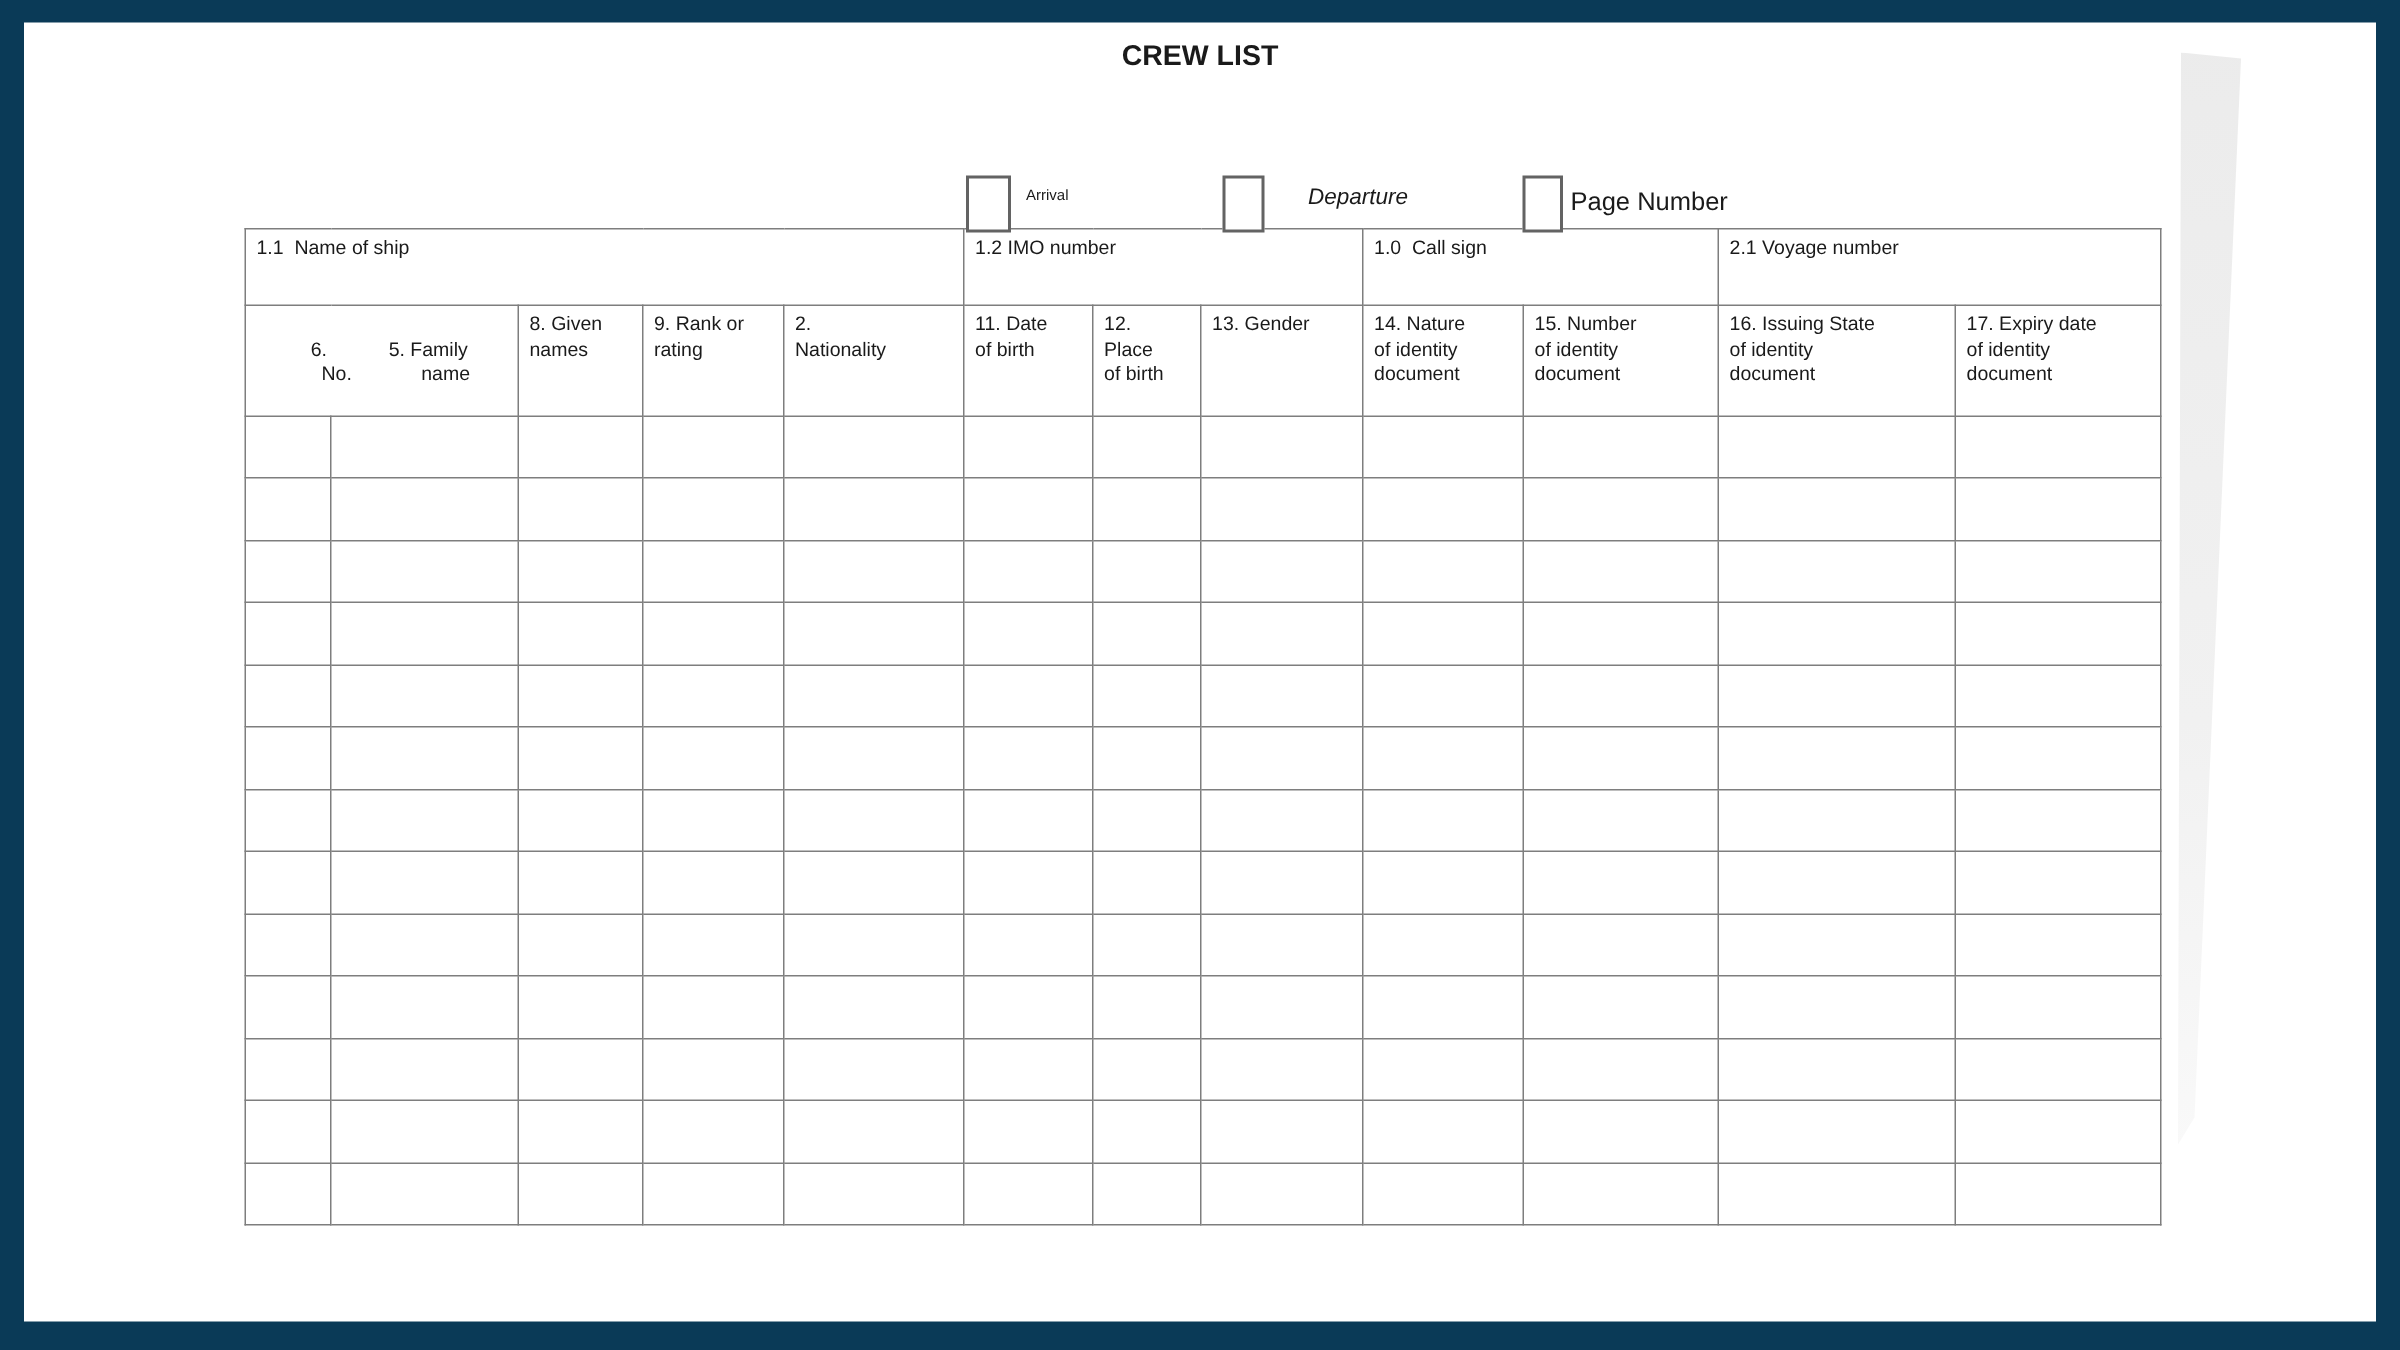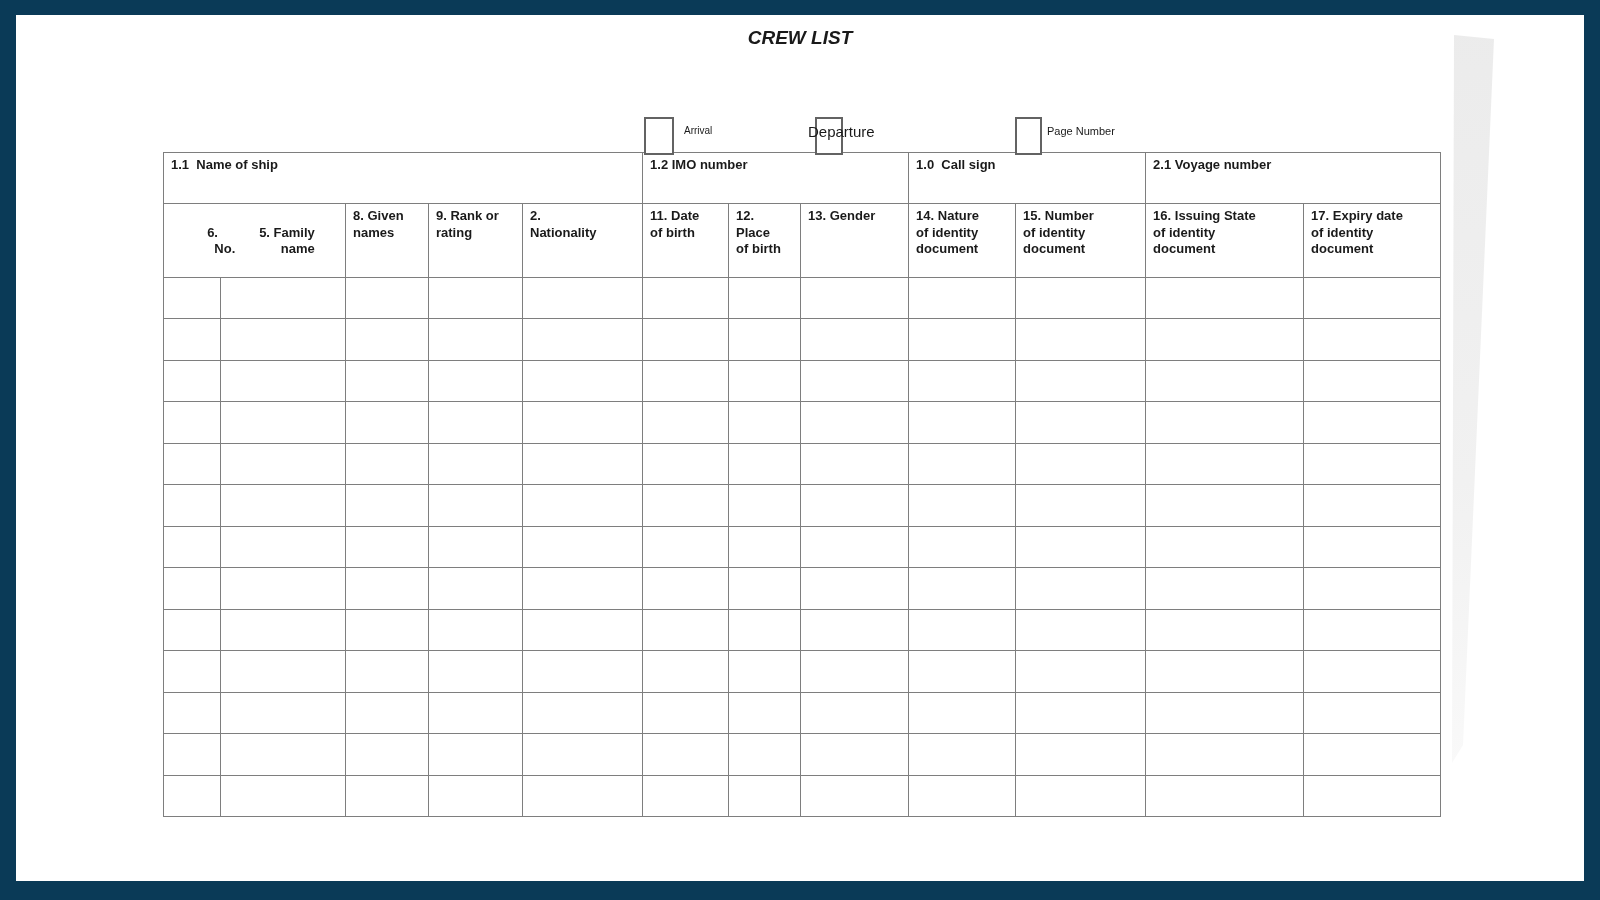--- a/index.html
+++ b/index.html
@@ -16,34 +16,33 @@
   
   .edge-strip{
     position:absolute;left:0;top:0;width:1568px;height:866px;
     background:linear-gradient(179deg,#ebebeb 0%,#f1f1f1 55%,#fbfbfb 95%,#ffffff 100%);
     clip-path:polygon(1438px 20px,1478px 24px,1447px 730px,1436px 748px);
     pointer-events:none;
   }
   .title-block{
     position:absolute;left:0;top:11px;width:100%;text-align:center;line-height:1.25;
   }
-  .title-block .t1{font-size:19px;font-weight:bold;display:block;font-style:italic;}
+  .title-block .t1{font-size:19px;font-weight:bold;display:block;}
   .title-block .t2{font-size:17px;display:block;}
 
   .cb-box{
     position:absolute;background:#ffffff;border:2px solid #636363;
     box-sizing:border-box;z-index:5;
   }
   .cb-label{position:absolute;z-index:5;white-space:nowrap;}
 
   table.crew{
     position:absolute;left:147px;top:137px;
     border-collapse:collapse;table-layout:fixed;
     width:1277px;
-    font-weight:bold;
   }
   table.crew td{
     border:1px solid #7e7e7e;
     vertical-align:top;
     padding:4px 6px 2px 7px;
     font-size:13px;
     line-height:1.28;
     white-space:pre-wrap;
     overflow:hidden;
   }
@@ -62,24 +61,24 @@
   <div class="edge-strip"></div>
 
   <div class="title-block">
     <span class="t1">CREW LIST</span>
   </div>
 
   <div class="cb-box" style="left:628px;top:102px;width:30px;height:38px;"></div>
   <span class="cb-label" style="left:668px;top:110px;font-size:10px;">Arrival</span>
 
   <div class="cb-box" style="left:799px;top:102px;width:28px;height:38px;"></div>
-  <span class="cb-label" style="left:792px;top:108px;font-size:15px;">Departure</span>
+  <span class="cb-label" style="left:856px;top:108px;font-size:15px;font-style:italic;">Departure</span>
 
   <div class="cb-box" style="left:999px;top:102px;width:27px;height:38px;"></div>
-  <span class="cb-label" style="left:1031px;top:110px;font-size:11px;">Page Number</span>
+  <span class="cb-label" style="left:1031px;top:110px;font-size:17px;">Page Number</span>
 
   <table class="crew">
     <colgroup>
       <col style="width:57px">
         <col style="width:125px">
         <col style="width:83px">
       <col style="width:94px">
         <col style="width:120px">
         <col style="width:86px">
       <col style="width:72px">

